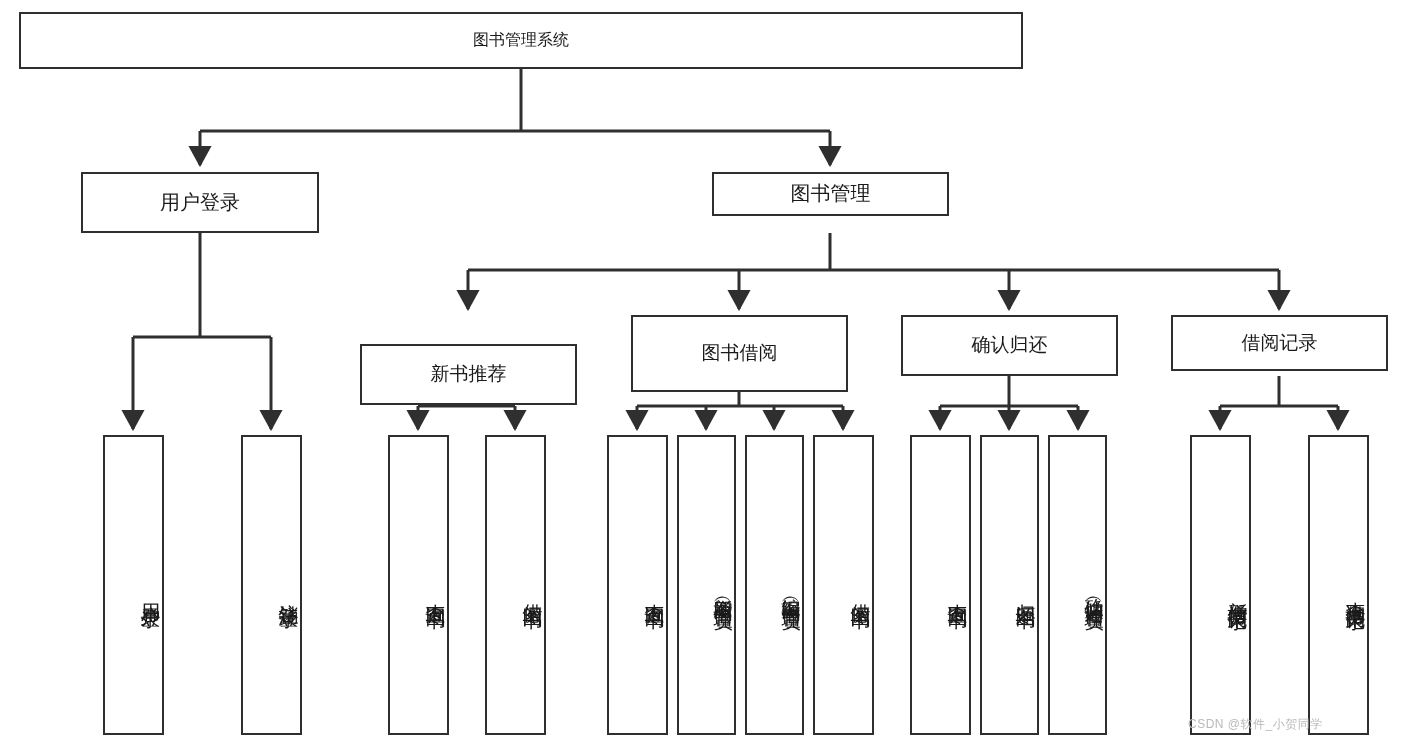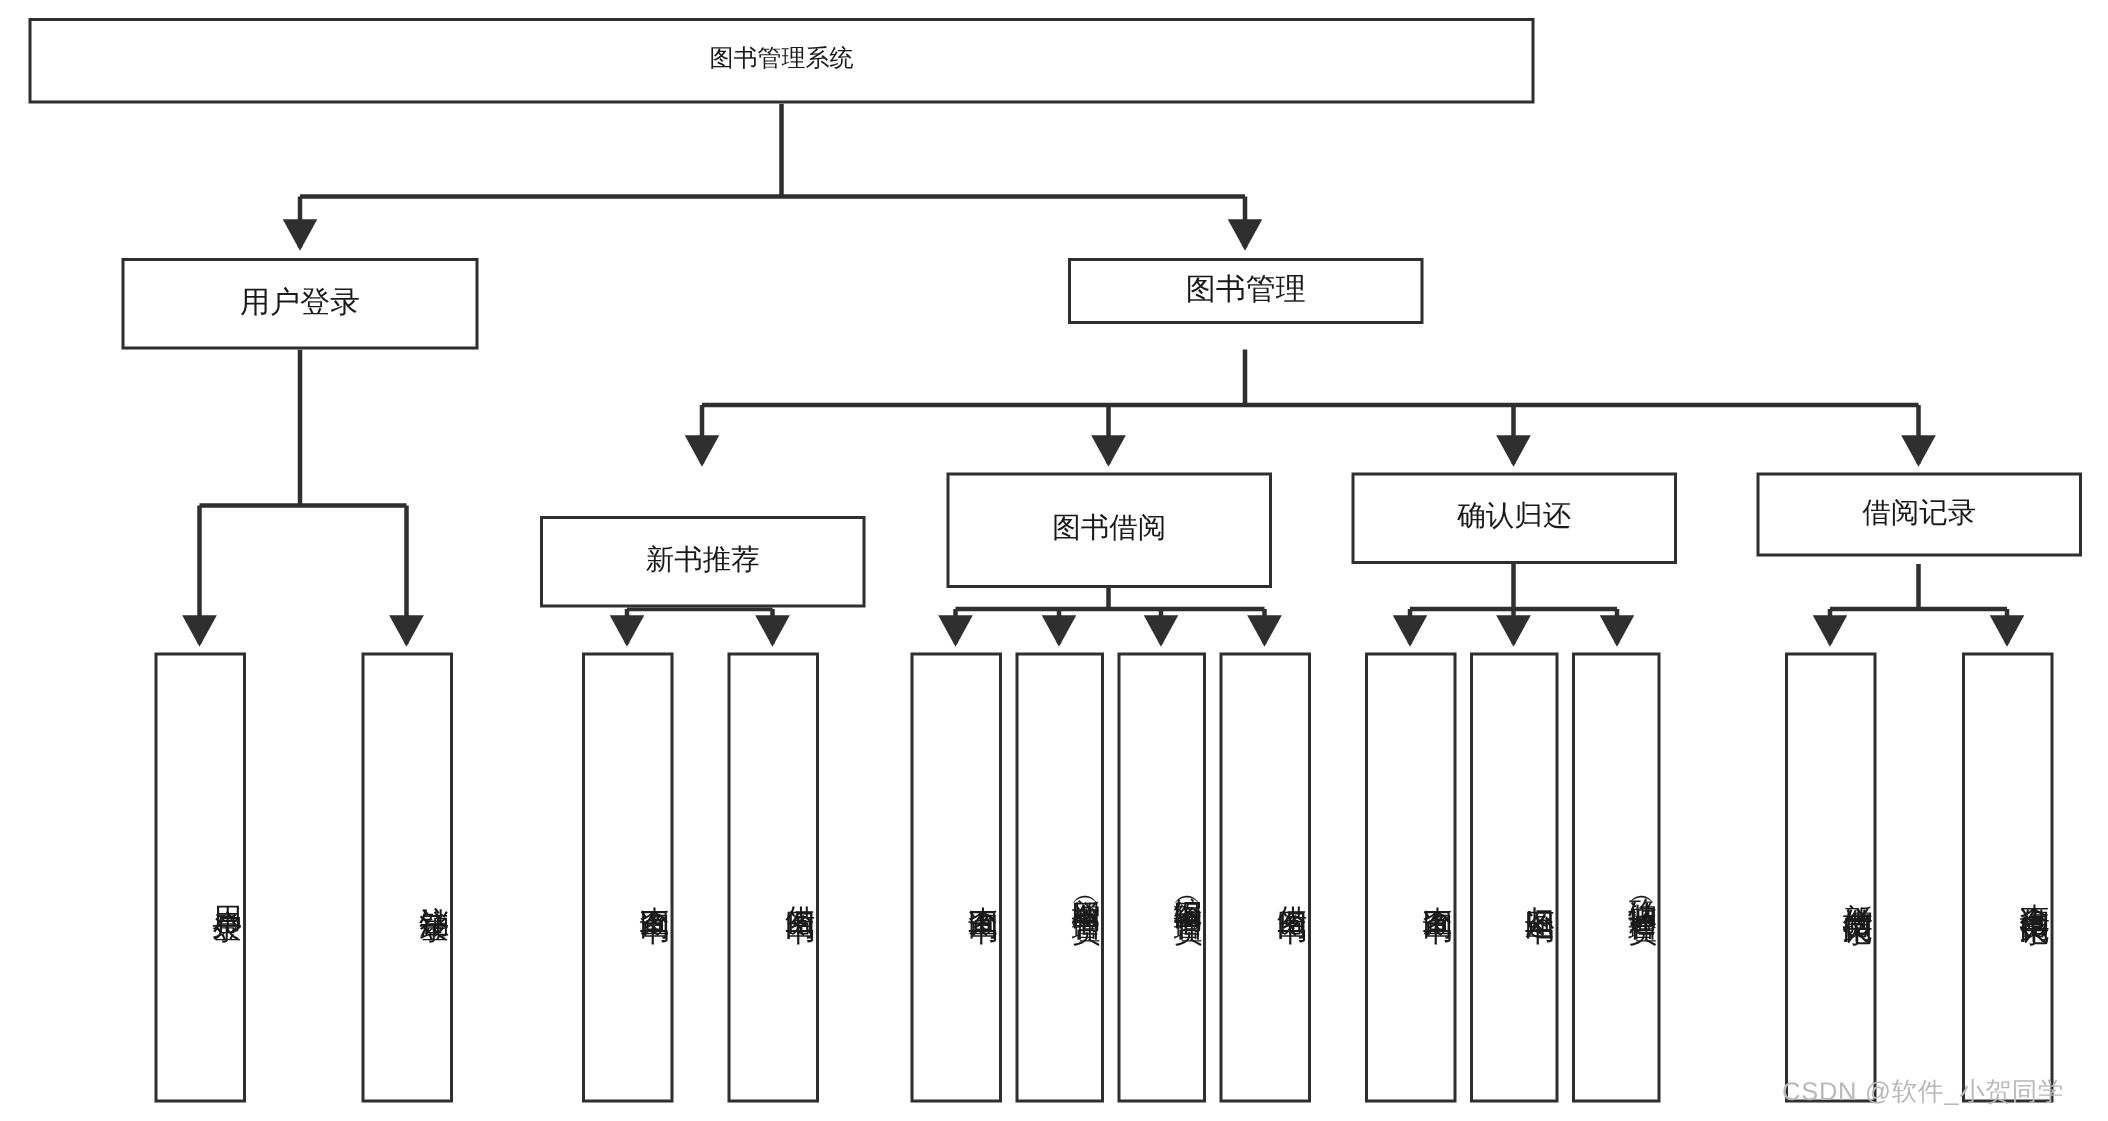--- a/index.html
+++ b/index.html
@@ -52,21 +52,21 @@
     text-orientation: upright;
     font-size: 20px;
     letter-spacing: 2px;
     padding-top: 14px;
     align-items: flex-start;
     justify-content: center;
   }
   .watermark {
     position: absolute;
     color: #b9b9b9;
-    font-size: 17px;
+    font-size: 12px;
     white-space: nowrap;
     letter-spacing: 0.5px;
   }
 </style>
 </head>
 <body>
 
 <div id="canvas">
 
   <svg class="edges" viewBox="0 0 1405 747" xmlns="http://www.w3.org/2000/svg">

